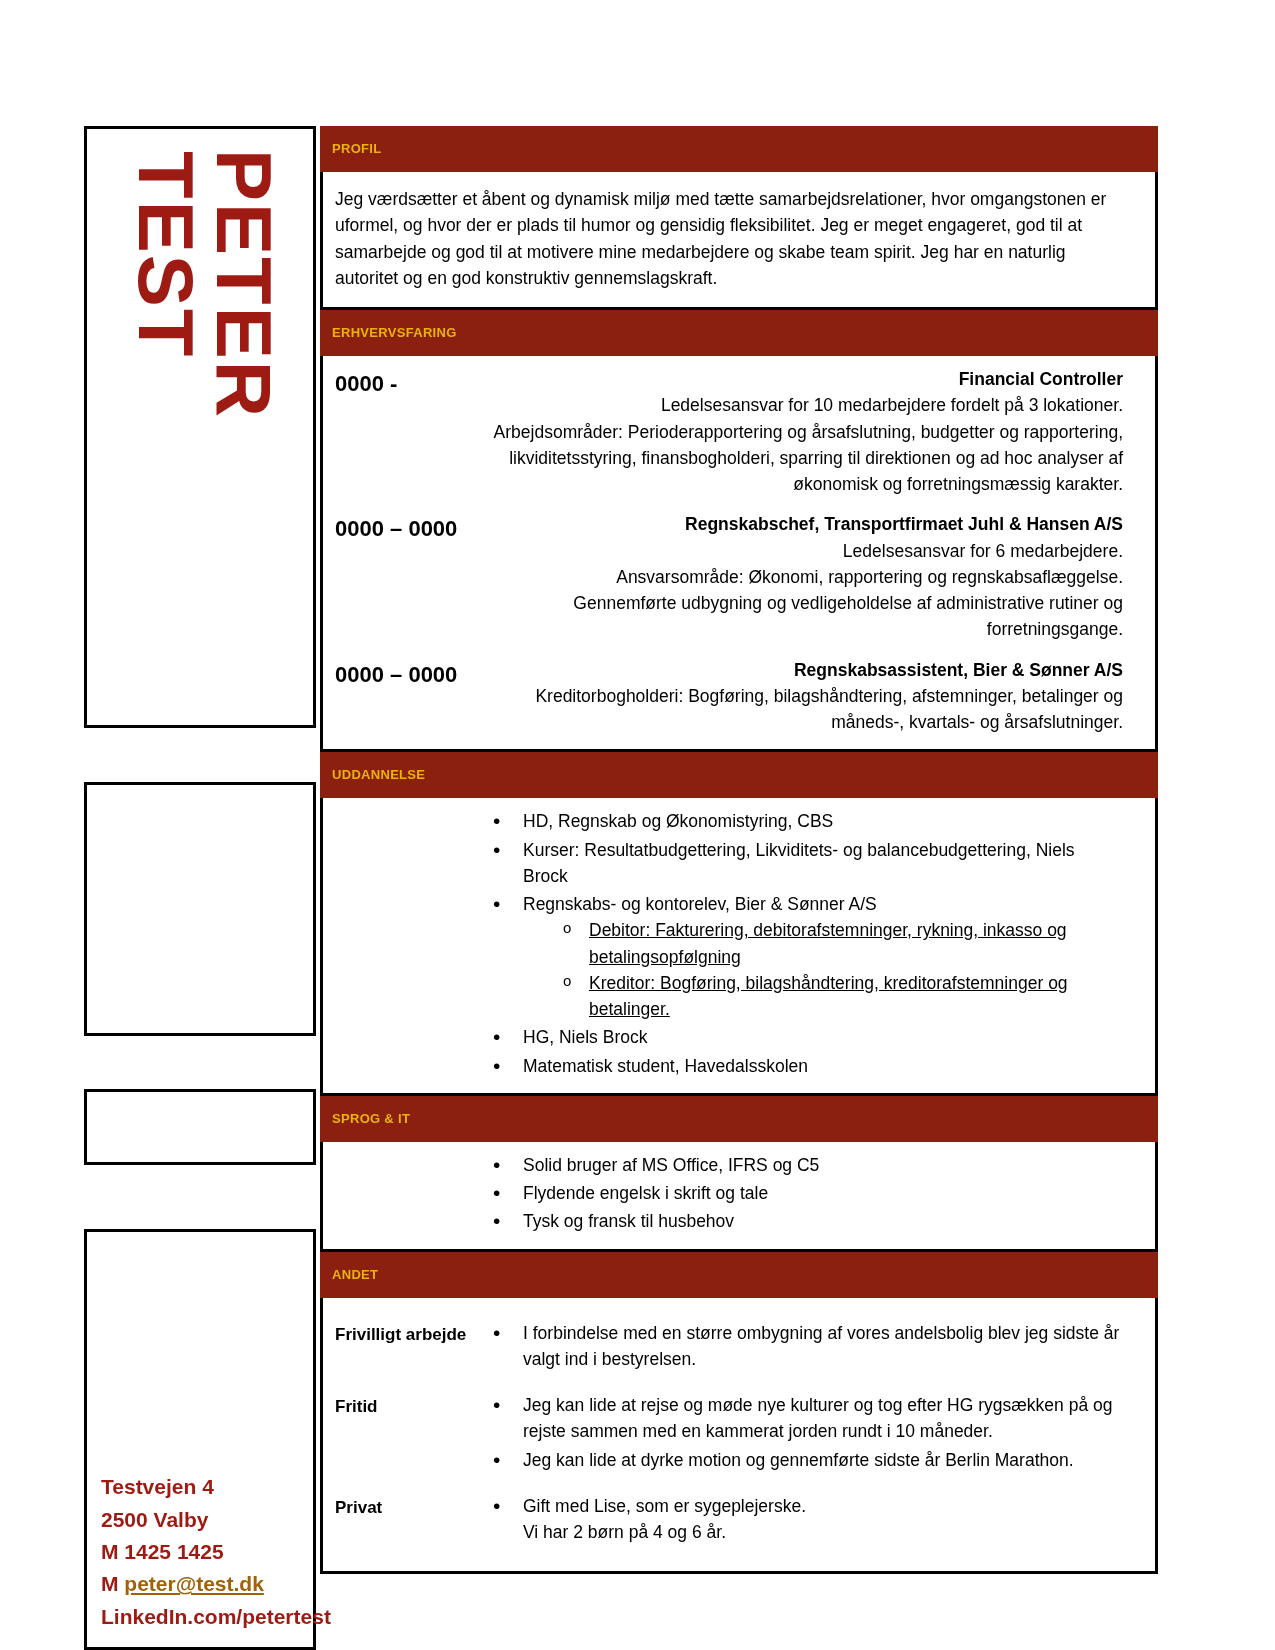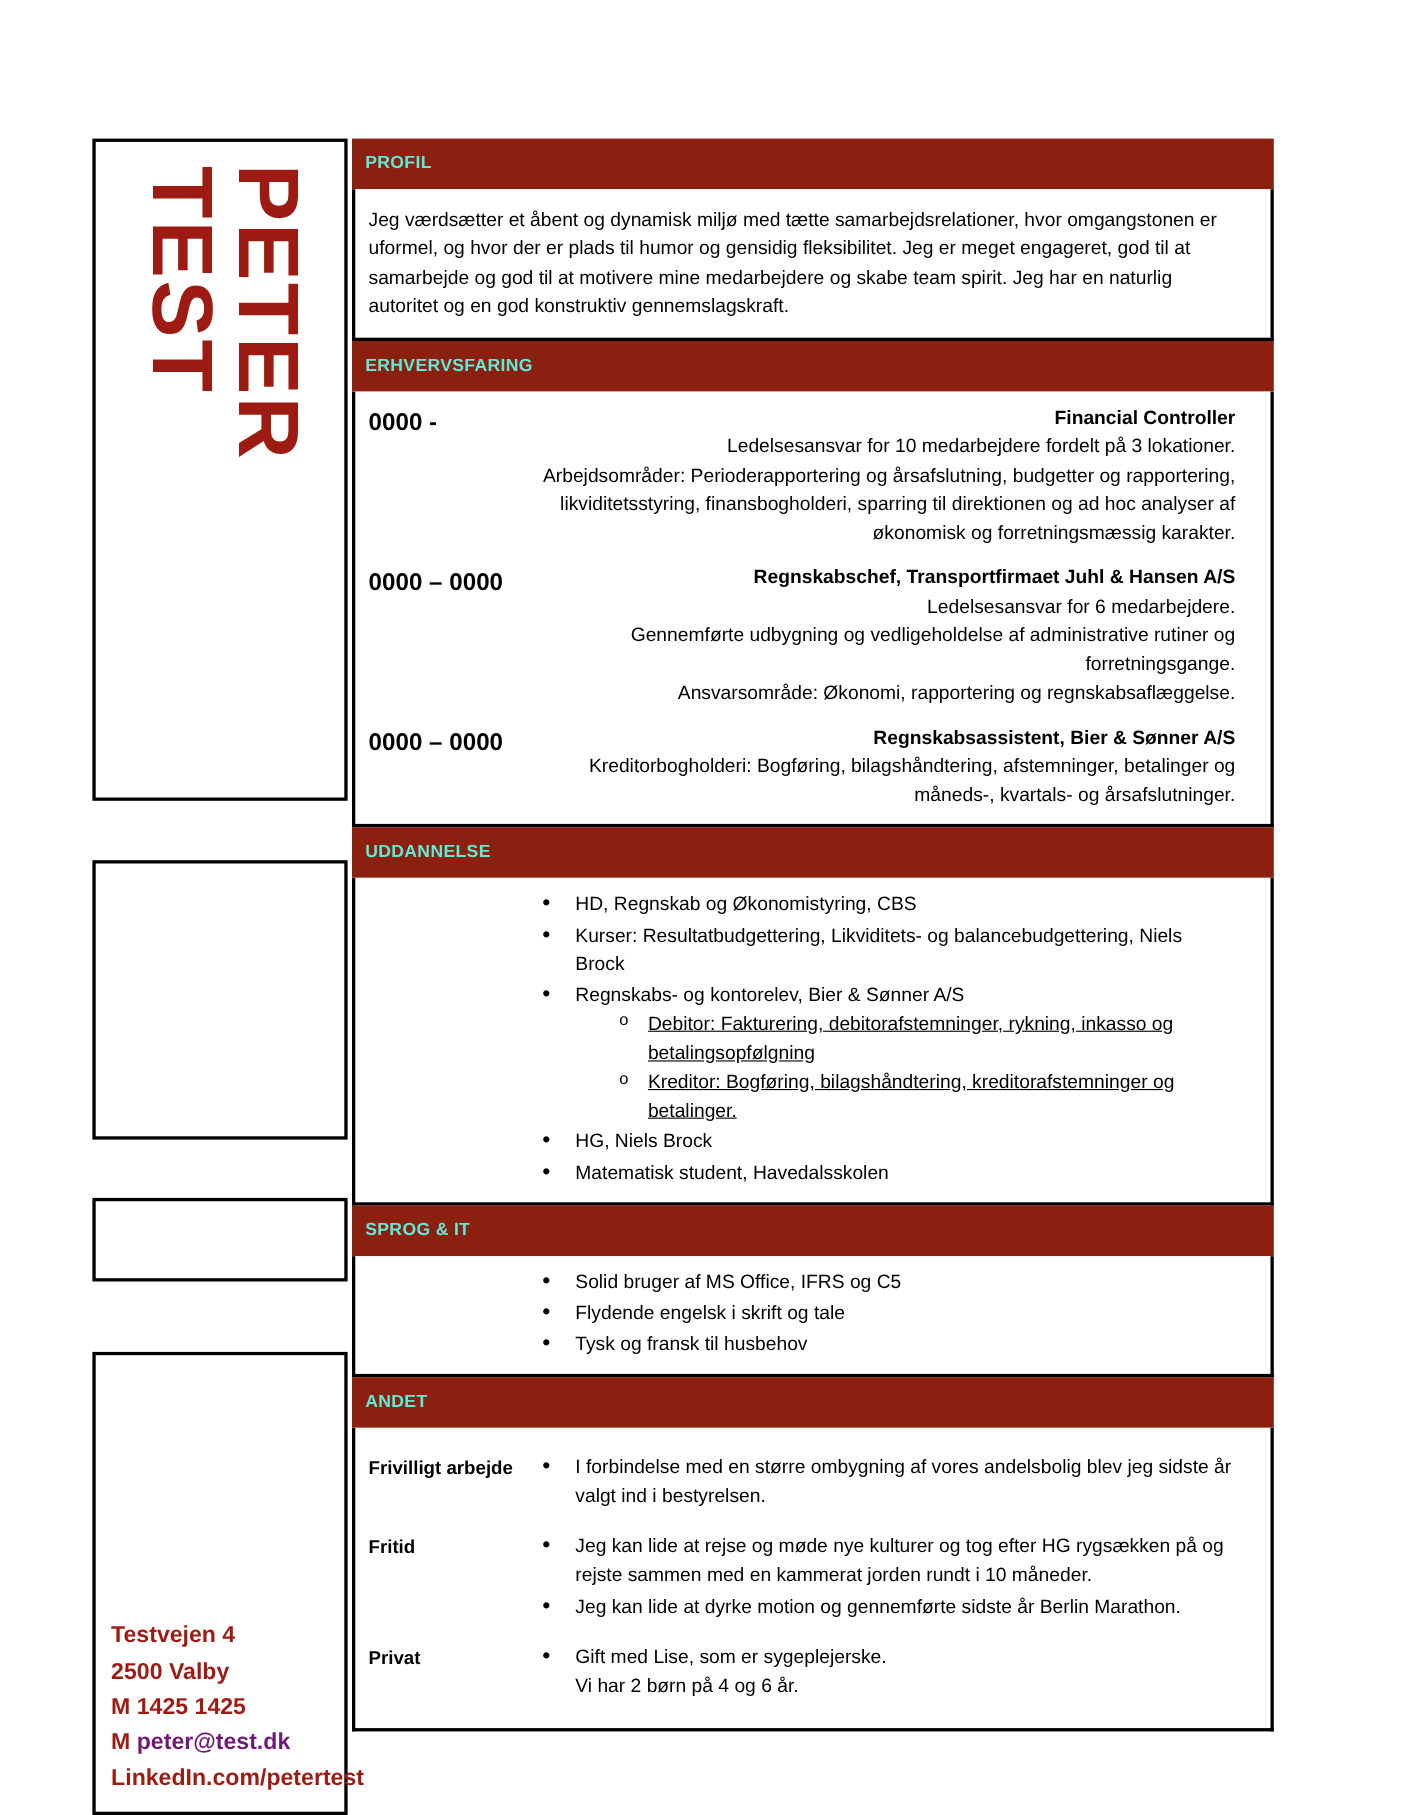--- a/index.html
+++ b/index.html
@@ -69,36 +69,37 @@
     left: 14px;
     bottom: 14px;
     color: #9E1B13;
     font-weight: bold;
     font-size: 21px;
     line-height: 1.54;
     font-family: "Liberation Sans", sans-serif;
   }
   .contact div { white-space: nowrap; }
   .contact .link-text {
-    color: #701a75;
+    text-decoration: underline;
+    color: #a16207;
   }
 
   
   .main-col {
     position: absolute;
     left: 320px;
     top: 126px;
     width: 838px;
   }
 
   .sec-header {
     background: #8B2010;
-    color: #5eead4;
-    font-weight: bold;
-    font-size: 16px;
+    color: #eab308;
+    font-weight: bold;
+    font-size: 13px;
     letter-spacing: 0.3px;
     padding: 11px 0 11px 12px;
     box-sizing: border-box;
     height: 46px;
     line-height: 24px;
   }
 
   .sec-body {
     border-left: 3px solid #000000;
     border-right: 3px solid #000000;
@@ -242,22 +243,22 @@
           <span class="job-line">Ledelsesansvar for 10 medarbejdere fordelt på 3 lokationer.</span>
           <span class="job-line">Arbejdsområder: Perioderapportering og årsafslutning, budgetter og rapportering, likviditetsstyring, finansbogholderi,  sparring til direktionen og ad hoc analyser af økonomisk og  forretningsmæssig karakter.</span>
         </div>
       </div>
 
       <div class="job">
         <div class="job-date">0000 – 0000</div>
         <div class="job-detail">
           <div class="job-title">Regnskabschef, Transportfirmaet Juhl &amp; Hansen A/S</div>
           <span class="job-line">Ledelsesansvar for 6 medarbejdere.</span>
+          <span class="job-line">Ansvarsområde: Økonomi, rapportering og regnskabsaflæggelse.</span>
           <span class="job-line">Gennemførte udbygning og vedligeholdelse af administrative rutiner og forretningsgange.</span>
-          <span class="job-line">Ansvarsområde: Økonomi, rapportering og regnskabsaflæggelse.</span>
         </div>
       </div>
 
       <div class="job">
         <div class="job-date">0000 – 0000</div>
         <div class="job-detail">
           <div class="job-title">Regnskabsassistent, Bier &amp; Sønner A/S</div>
           <span class="job-line">Kreditorbogholderi: Bogføring, bilagshåndtering, afstemninger, betalinger og måneds-, kvartals- og årsafslutninger.</span>
         </div>
       </div>

